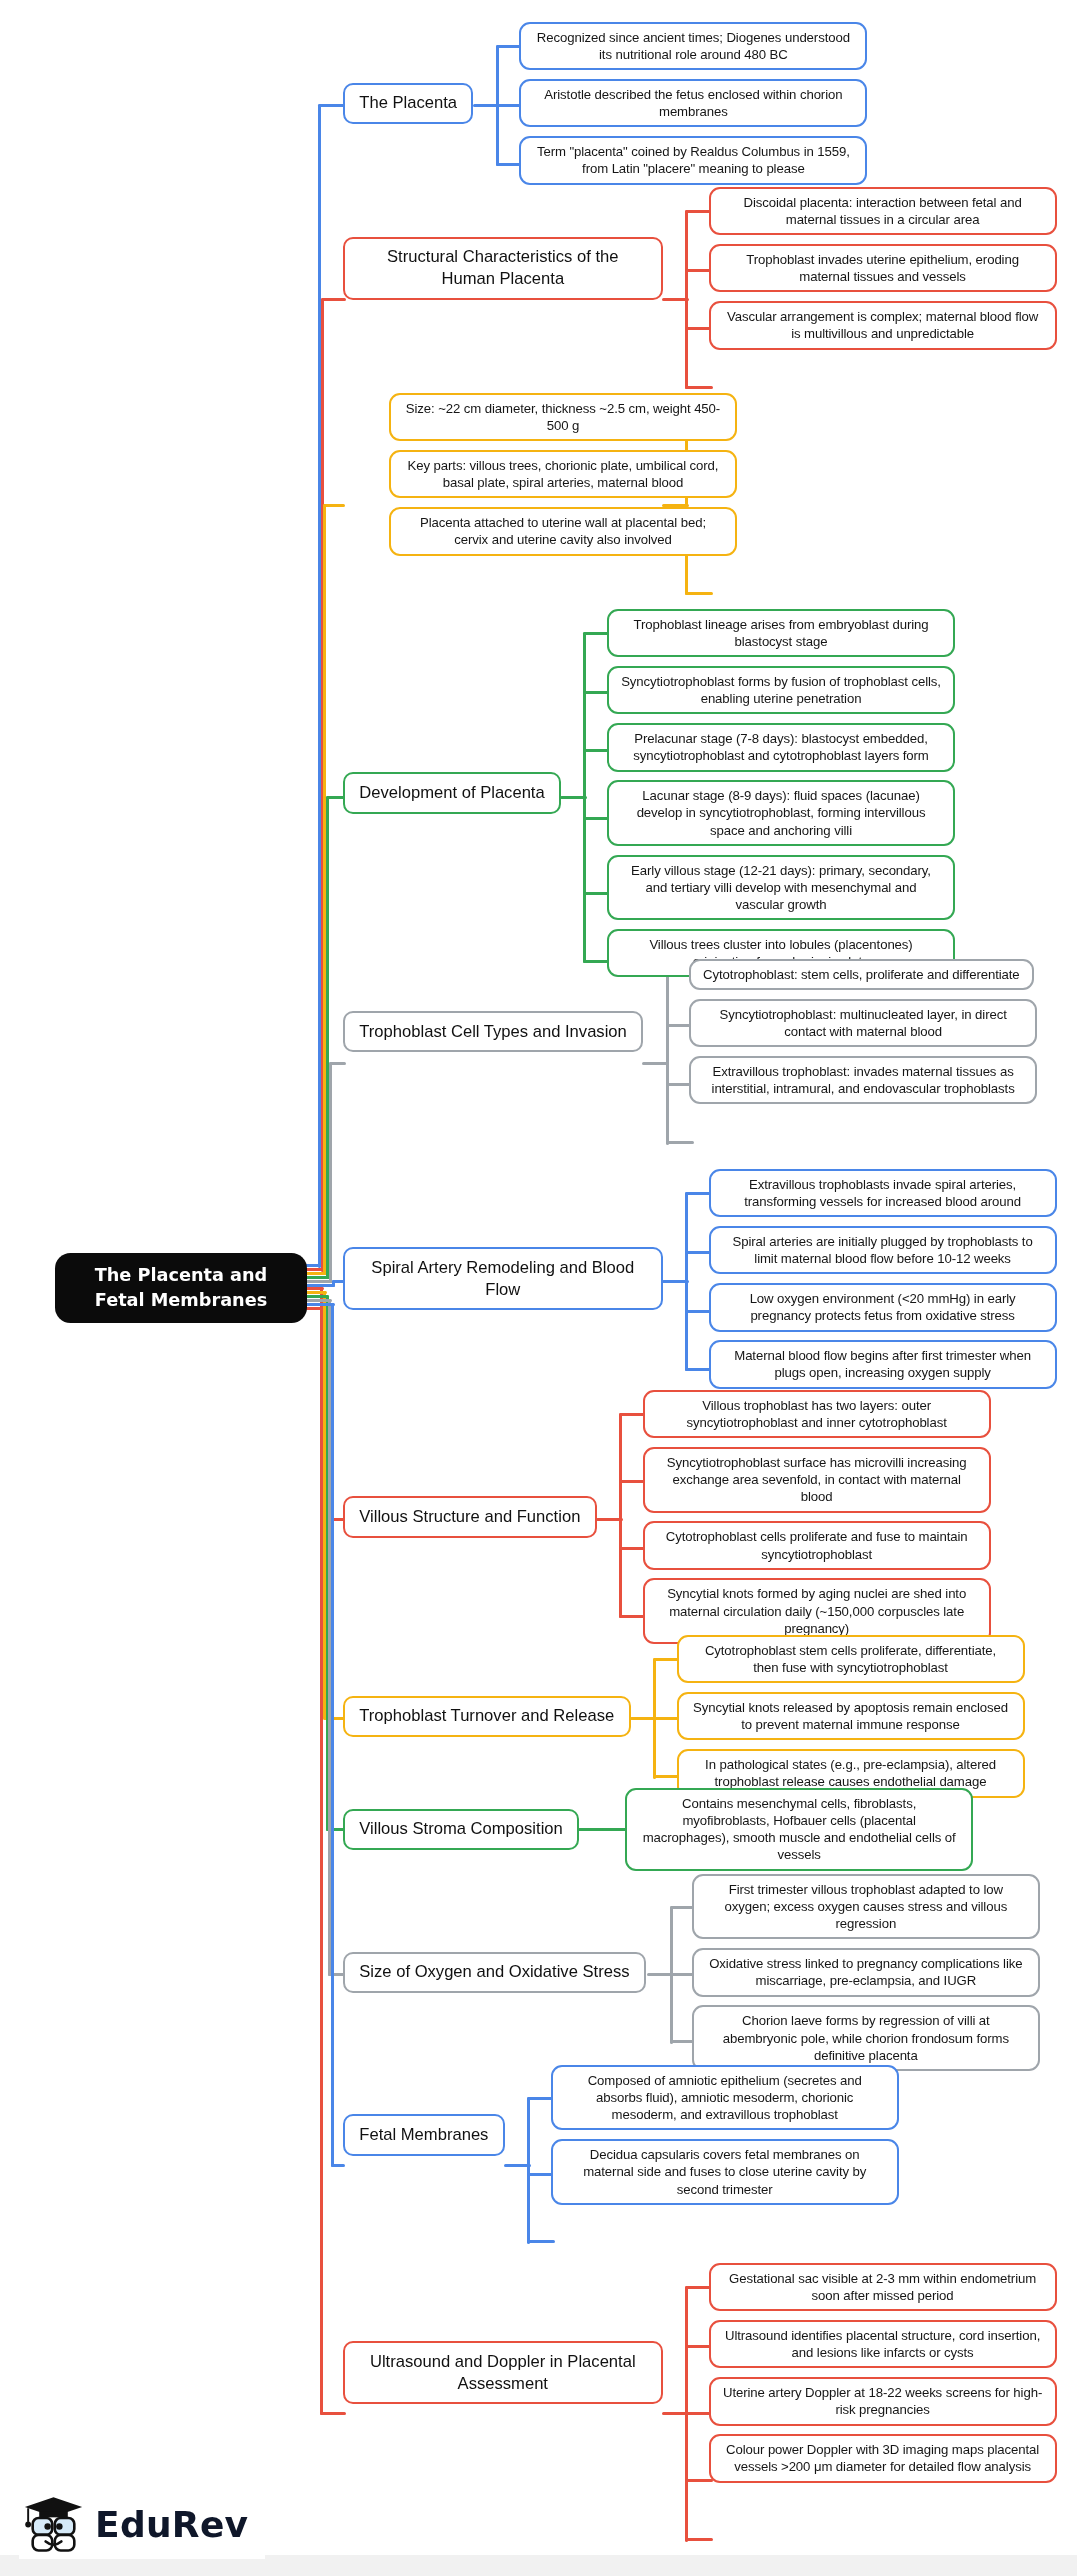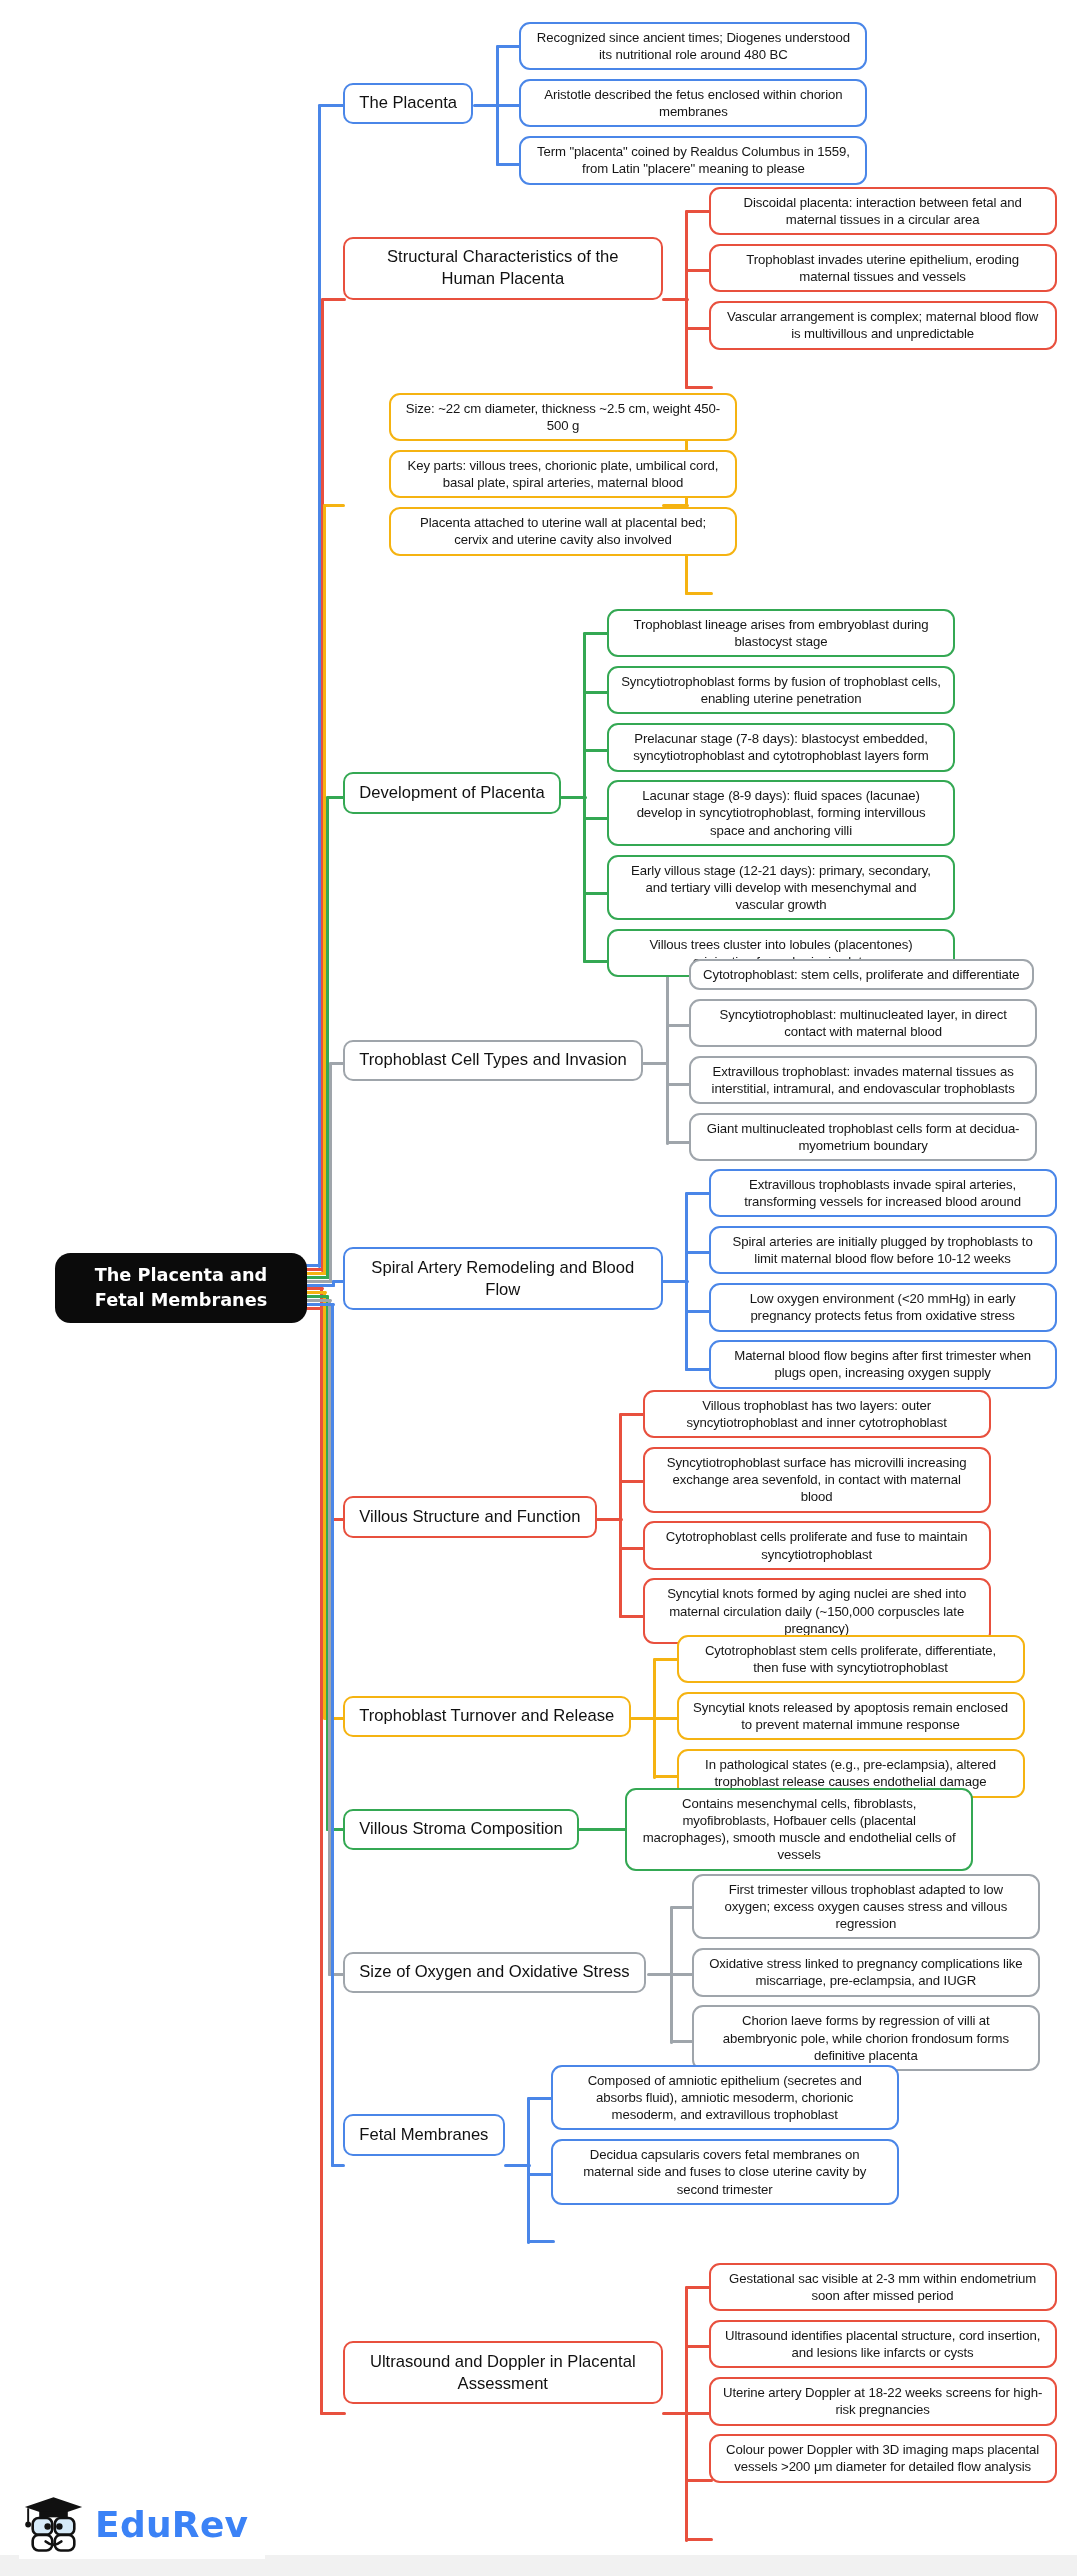--- a/index.html
+++ b/index.html
@@ -27,21 +27,21 @@
   .leaf{
     border:2.8px solid var(--c);border-radius:11px;background:#ffffff;color:#161616;
     font-size:13.2px;line-height:1.3;text-align:center;letter-spacing:-0.1px;
     padding:5px 12px;max-width:320px;width:max-content;
   }
   .footer-strip{position:absolute;left:0;top:2555px;width:100%;height:21px;background:#f1f1f1;}
   .brand{position:absolute;left:19px;top:2490px;display:flex;align-items:center;gap:8.8px;background:#ffffff;padding:2.2px 16.6px 2.2px 2.2px;}
   .brand-icon svg{width:65px;height:65px;display:block;}
   .brand-text{
     font-family:"DejaVu Sans","Liberation Sans",sans-serif;
-    font-weight:bold;font-size:36px;color:#3b82f6;letter-spacing:0.3px;
+    font-weight:bold;font-size:36px;color:#0f172a;letter-spacing:0.3px;
   }
 </style>
 </head>
 <body>
 
 <div id="canvas">
   <div id="edges">
       <div class="edge" style="left: 304px; top: 1264px; width: 17.7px; height: 3.3px; background: rgb(74, 134, 232);"></div>
       <div class="edge" style="left: 318px; top: 104px; width: 3.3px; height: 1164px; background: rgb(74, 134, 232);"></div>
       <div class="edge" style="left: 318px; top: 104px; width: 28px; height: 3.3px; background: rgb(74, 134, 232);"></div>
@@ -184,21 +184,20 @@
           <div class="leaf">Early villous stage (12-21 days): primary, secondary, and tertiary villi develop with mesenchymal and vascular growth</div>
           <div class="leaf">Villous trees cluster into lobules (placentones) originating from chorionic plate</div>
         </div>
       </div>
       <div class="branch" style="--c: #9fa5ab; top: 959px;">
         <div class="topic">Trophoblast Cell Types and Invasion</div>
         <div class="leaves">
           <div class="leaf">Cytotrophoblast: stem cells, proliferate and differentiate</div>
           <div class="leaf">Syncytiotrophoblast: multinucleated layer, in direct contact with maternal blood</div>
           <div class="leaf">Extravillous trophoblast: invades maternal tissues as interstitial, intramural, and endovascular trophoblasts</div>
-          <div class="leaf">Giant multinucleated trophoblast cells form at decidua-myometrium boundary</div>
         </div>
       </div>
       <div class="branch" style="--c: #4a86e8; top: 1169px;">
         <div class="topic">Spiral Artery Remodeling and Blood Flow</div>
         <div class="leaves">
           <div class="leaf">Extravillous trophoblasts invade spiral arteries, transforming vessels for increased blood around</div>
           <div class="leaf">Spiral arteries are initially plugged by trophoblasts to limit maternal blood flow before 10-12 weeks</div>
           <div class="leaf">Low oxygen environment (&lt;20 mmHg) in early pregnancy protects fetus from oxidative stress</div>
           <div class="leaf">Maternal blood flow begins after first trimester when plugs open, increasing oxygen supply</div>
         </div>

